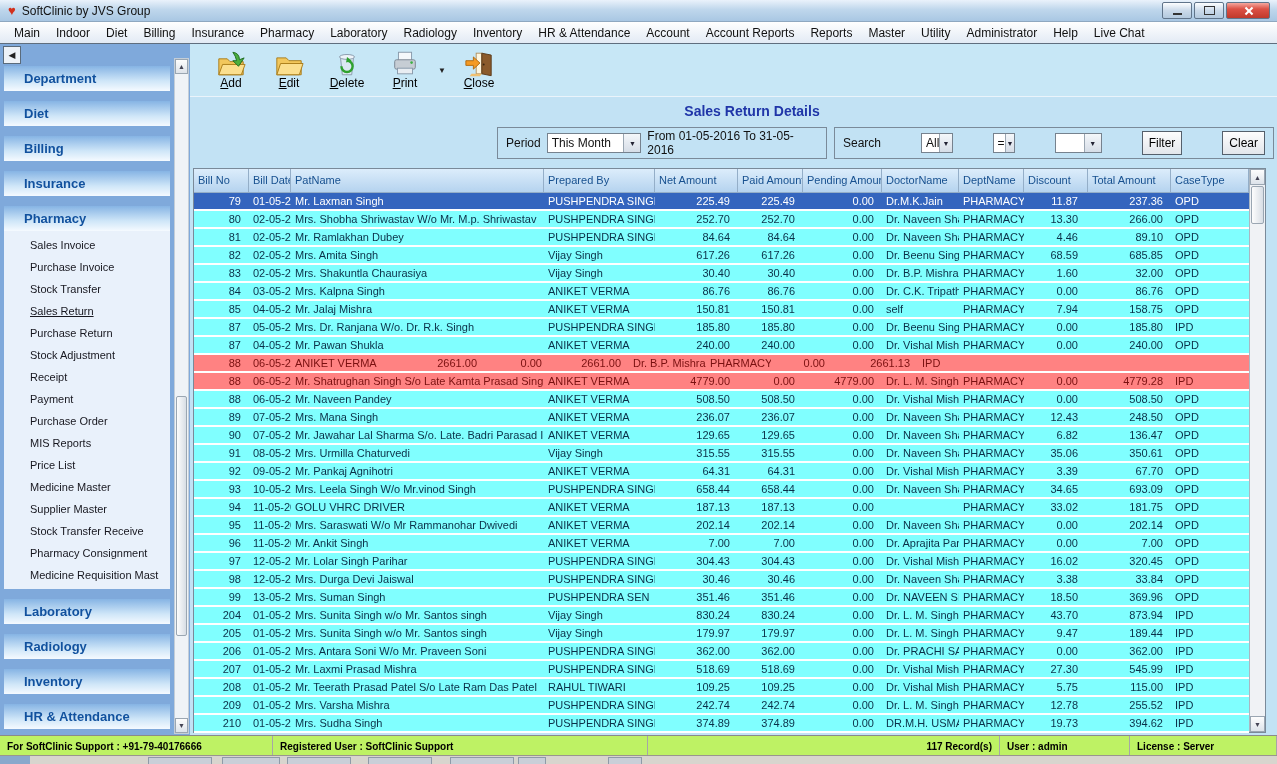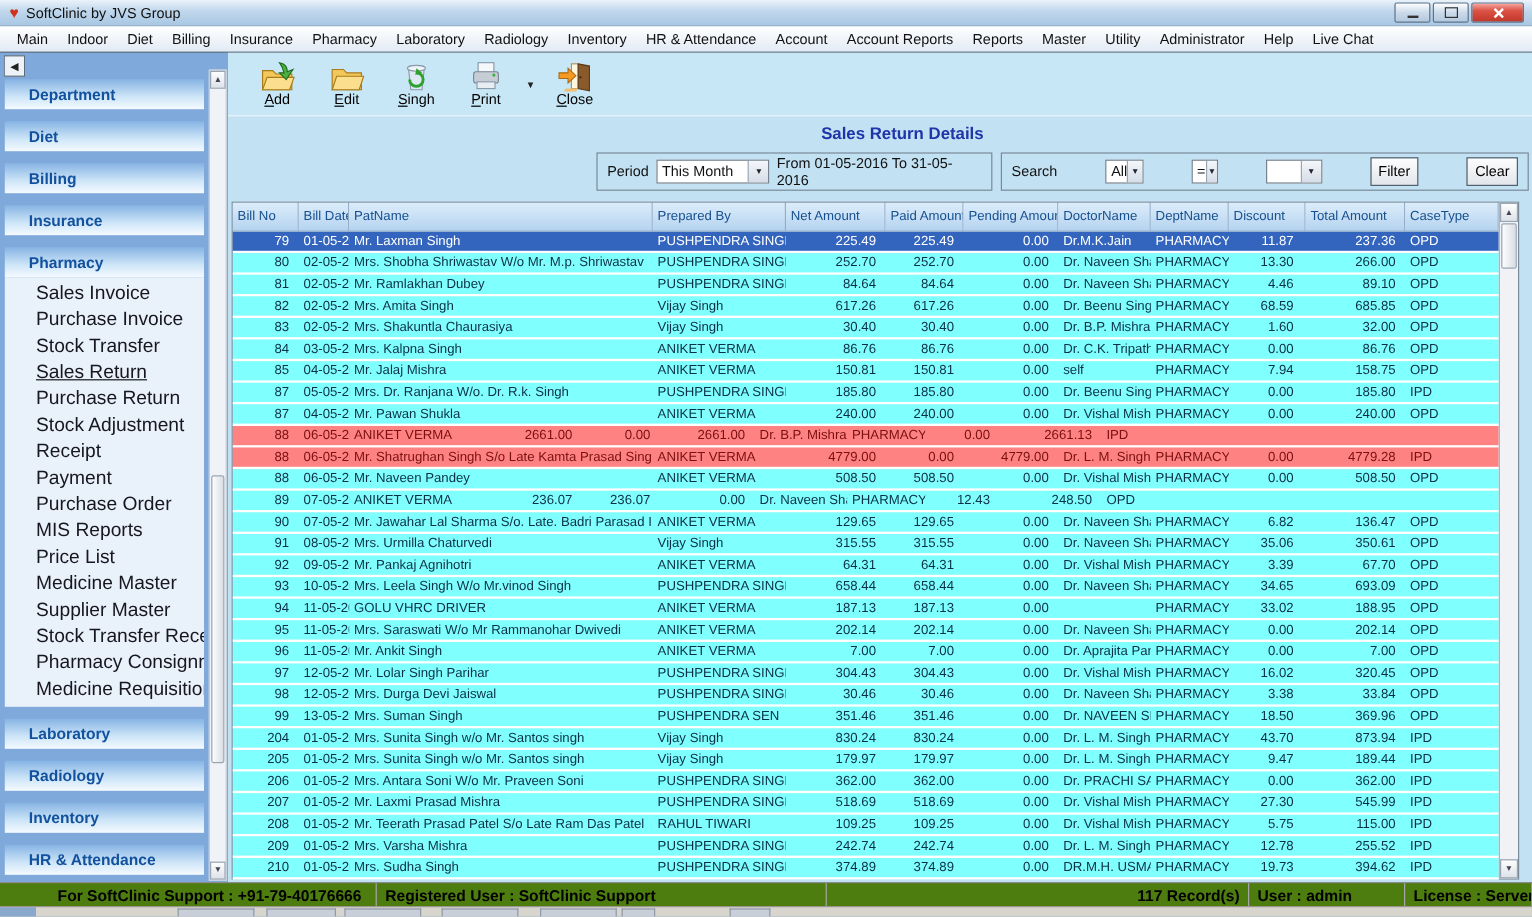--- a/index.html
+++ b/index.html
@@ -31,21 +31,21 @@
 
   
   .sidebar{width:190px;background:#7FA9DB;position:relative;box-sizing:border-box;
     padding:22px 20px 0 4px;overflow:hidden;}
   .collapse-btn{position:absolute;top:2px;left:3px;width:16px;height:16px;background:#EDF2F8;
     border:1px solid #5A6B7C;display:flex;align-items:center;justify-content:center;font-size:9px;color:#222;}
   .nav-section{margin-bottom:10px;}
   .nav-header{height:25px;line-height:25px;background:linear-gradient(180deg,#86B4E4 0%,#CFE6F8 60%,#F5FAFF 100%);
     color:#11519E;font-weight:bold;font-size:13px;padding-left:20px;white-space:nowrap;overflow:hidden;}
   .nav-panel{background:#E9F1FB;padding:3px 0;}
-  .nav-item{height:22px;line-height:22px;padding-left:26px;font-size:16px;color:#17171F;
+  .nav-item{height:22px;line-height:22px;padding-left:26px;font-size:11px;color:#17171F;
     white-space:nowrap;overflow:hidden;}
   .nav-item.active{text-decoration:underline;}
   .sb-scroll{position:absolute;top:14px;right:1px;width:15px;bottom:1px;background:#EFF3F7;border:1px solid #C4CEd8;box-sizing:border-box;}
   .sb-arrow{position:absolute;left:0;right:0;height:15px;background:linear-gradient(#FDFDFD,#DDE3EA);
     border:1px solid #9AA6B2;box-sizing:border-box;display:flex;align-items:center;justify-content:center;font-size:7px;color:#445;}
   .sb-arrow.up{top:0;} .sb-arrow.down{bottom:0;}
   .sb-thumb{position:absolute;top:337px;height:240px;left:1px;right:1px;background:linear-gradient(90deg,#FDFDFD,#D8DEE5);
     border:1px solid #9AA6B2;border-radius:2px;box-sizing:border-box;}
 
   
@@ -88,22 +88,22 @@
   .c6{width:79px;flex:none;} .c7{width:77px;flex:none;} .c8{width:65px;flex:none;}
   .c9{width:64px;flex:none;padding-right:10px;} .c10{width:83px;flex:none;} .c11{flex:1;}
   .grid-vscroll{position:absolute;top:0;right:0;width:16px;bottom:0;background:#F0F2F5;border-left:1px solid #AAB6C2;box-sizing:border-box;}
   .gv-arrow{position:absolute;left:0;right:0;height:16px;background:linear-gradient(#FDFDFD,#DDE3EA);
     border:1px solid #9AA6B2;box-sizing:border-box;display:flex;align-items:center;justify-content:center;font-size:7px;color:#445;}
   .gv-arrow.up{top:0;} .gv-arrow.down{bottom:0;}
   .gv-thumb{position:absolute;top:17px;height:38px;left:1px;right:1px;background:linear-gradient(90deg,#FDFDFD,#D8DEE5);
     border:1px solid #9AA6B2;border-radius:2px;box-sizing:border-box;}
 
   
-  .statusbar{position:absolute;left:0;right:0;bottom:8px;height:21px;background:#4d7c0f;border-top:1px solid #8A8A8A;
-    display:flex;font-size:13px;font-weight:bold;color:#000;box-sizing:border-box;padding-left:41px;}
+  .statusbar{position:absolute;left:0;right:0;bottom:8px;height:21px;background:#bef264;border-top:1px solid #8A8A8A;
+    display:flex;font-size:10px;font-weight:bold;color:#000;box-sizing:border-box;}
   .spane{border-right:1px solid #A6A6A6;display:flex;align-items:center;padding:0 7px;box-sizing:border-box;
     white-space:nowrap;overflow:hidden;}
   .sp1{width:273px;} .sp2{width:375px;} .sp3{width:352px;justify-content:flex-end;} .sp4{width:130px;} .sp5{flex:1;}
 
   
   .sliver{position:absolute;left:0;right:0;bottom:0;height:8px;background:#D8D5CE;border-top:1px solid #9A968E;}
   .tstart{position:absolute;left:0;top:0;bottom:0;width:30px;background:#89A8CC;}
   .tseg{position:absolute;top:1px;bottom:0;background:#C9CFD8;border:1px solid #8E9AA8;border-bottom:none;box-sizing:border-box;}
 </style>
 </head>
@@ -231,21 +231,21 @@
         </div>
         <div class="tb-btn">
           <span>
             <svg width="30" height="27" viewBox="0 0 32 28">
               <path d="M9 7 L23 7 L21 26 L11 26 Z" fill="#DCE8F2" stroke="#8899AA"></path>
               <ellipse cx="16" cy="7" rx="8" ry="2.6" fill="#EEF4FA" stroke="#8899AA"></ellipse>
               <path d="M16 11 a6 6 0 1 1 -6 6" stroke="#2FA12F" stroke-width="2.6" fill="none"></path>
               <path d="M16 7 l5 4 -6 2 z" fill="#2FA12F"></path>
             </svg>
           </span>
-          <span class="tb-label">Singh</span>
+          <span class="tb-label">Delete</span>
         </div>
         <div class="tb-btn">
           <span>
             <svg width="30" height="27" viewBox="0 0 32 28">
               <rect x="9" y="2" width="14" height="9" fill="#F4F8FB" stroke="#8899AA"></rect>
               <rect x="5" y="10" width="22" height="10" rx="2" fill="#C6CDD4" stroke="#7A8591"></rect>
               <rect x="8" y="19" width="16" height="6" fill="#E8EDF2" stroke="#8899AA"></rect>
               <circle cx="23" cy="13" r="1.4" fill="#3CB043"></circle>
             </svg>
           </span>
@@ -477,20 +477,21 @@
               <div class="gcell c6 num">0.00</div>
               <div class="gcell c7">Dr. Vishal Mishr</div>
               <div class="gcell c8">PHARMACY</div>
               <div class="gcell c9 num">0.00</div>
               <div class="gcell c10 num">508.50</div>
               <div class="gcell c11">OPD</div>
             </div>
             <div class="grow">
               <div class="gcell c0 num">89</div>
               <div class="gcell c1">07-05-2016</div>
+              <div class="gcell c2">Mrs. Mana Singh</div>
               <div class="gcell c3">ANIKET VERMA</div>
               <div class="gcell c4 num">236.07</div>
               <div class="gcell c5 num">236.07</div>
               <div class="gcell c6 num">0.00</div>
               <div class="gcell c7">Dr. Naveen Sha</div>
               <div class="gcell c8">PHARMACY</div>
               <div class="gcell c9 num">12.43</div>
               <div class="gcell c10 num">248.50</div>
               <div class="gcell c11">OPD</div>
             </div>
@@ -554,21 +555,21 @@
               <div class="gcell c0 num">94</div>
               <div class="gcell c1">11-05-2016</div>
               <div class="gcell c2">GOLU VHRC DRIVER</div>
               <div class="gcell c3">ANIKET VERMA</div>
               <div class="gcell c4 num">187.13</div>
               <div class="gcell c5 num">187.13</div>
               <div class="gcell c6 num">0.00</div>
               <div class="gcell c7"></div>
               <div class="gcell c8">PHARMACY</div>
               <div class="gcell c9 num">33.02</div>
-              <div class="gcell c10 num">188.95</div>
+              <div class="gcell c10 num">181.75</div>
               <div class="gcell c11">OPD</div>
             </div>
             <div class="grow">
               <div class="gcell c0 num">95</div>
               <div class="gcell c1">11-05-2016</div>
               <div class="gcell c2">Mrs. Saraswati W/o Mr Rammanohar Dwivedi</div>
               <div class="gcell c3">ANIKET VERMA</div>
               <div class="gcell c4 num">202.14</div>
               <div class="gcell c5 num">202.14</div>
               <div class="gcell c6 num">0.00</div>

